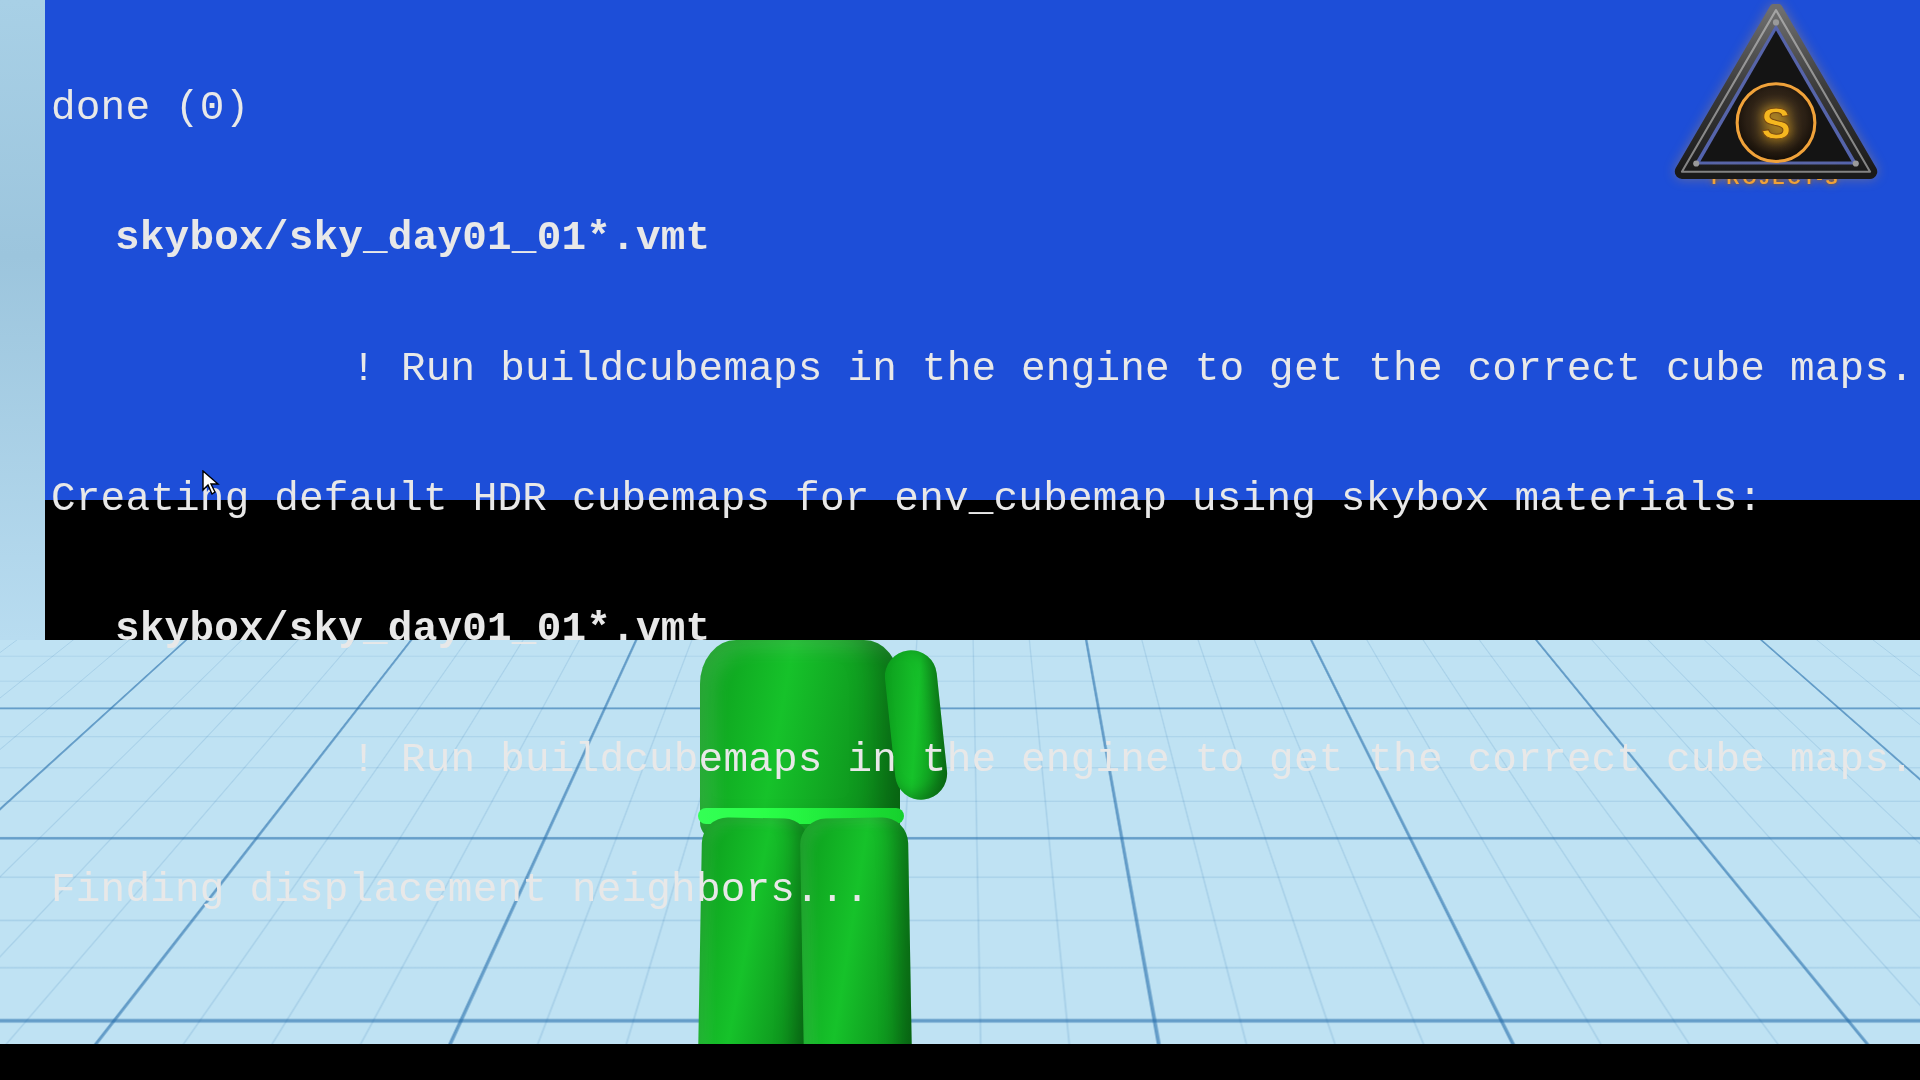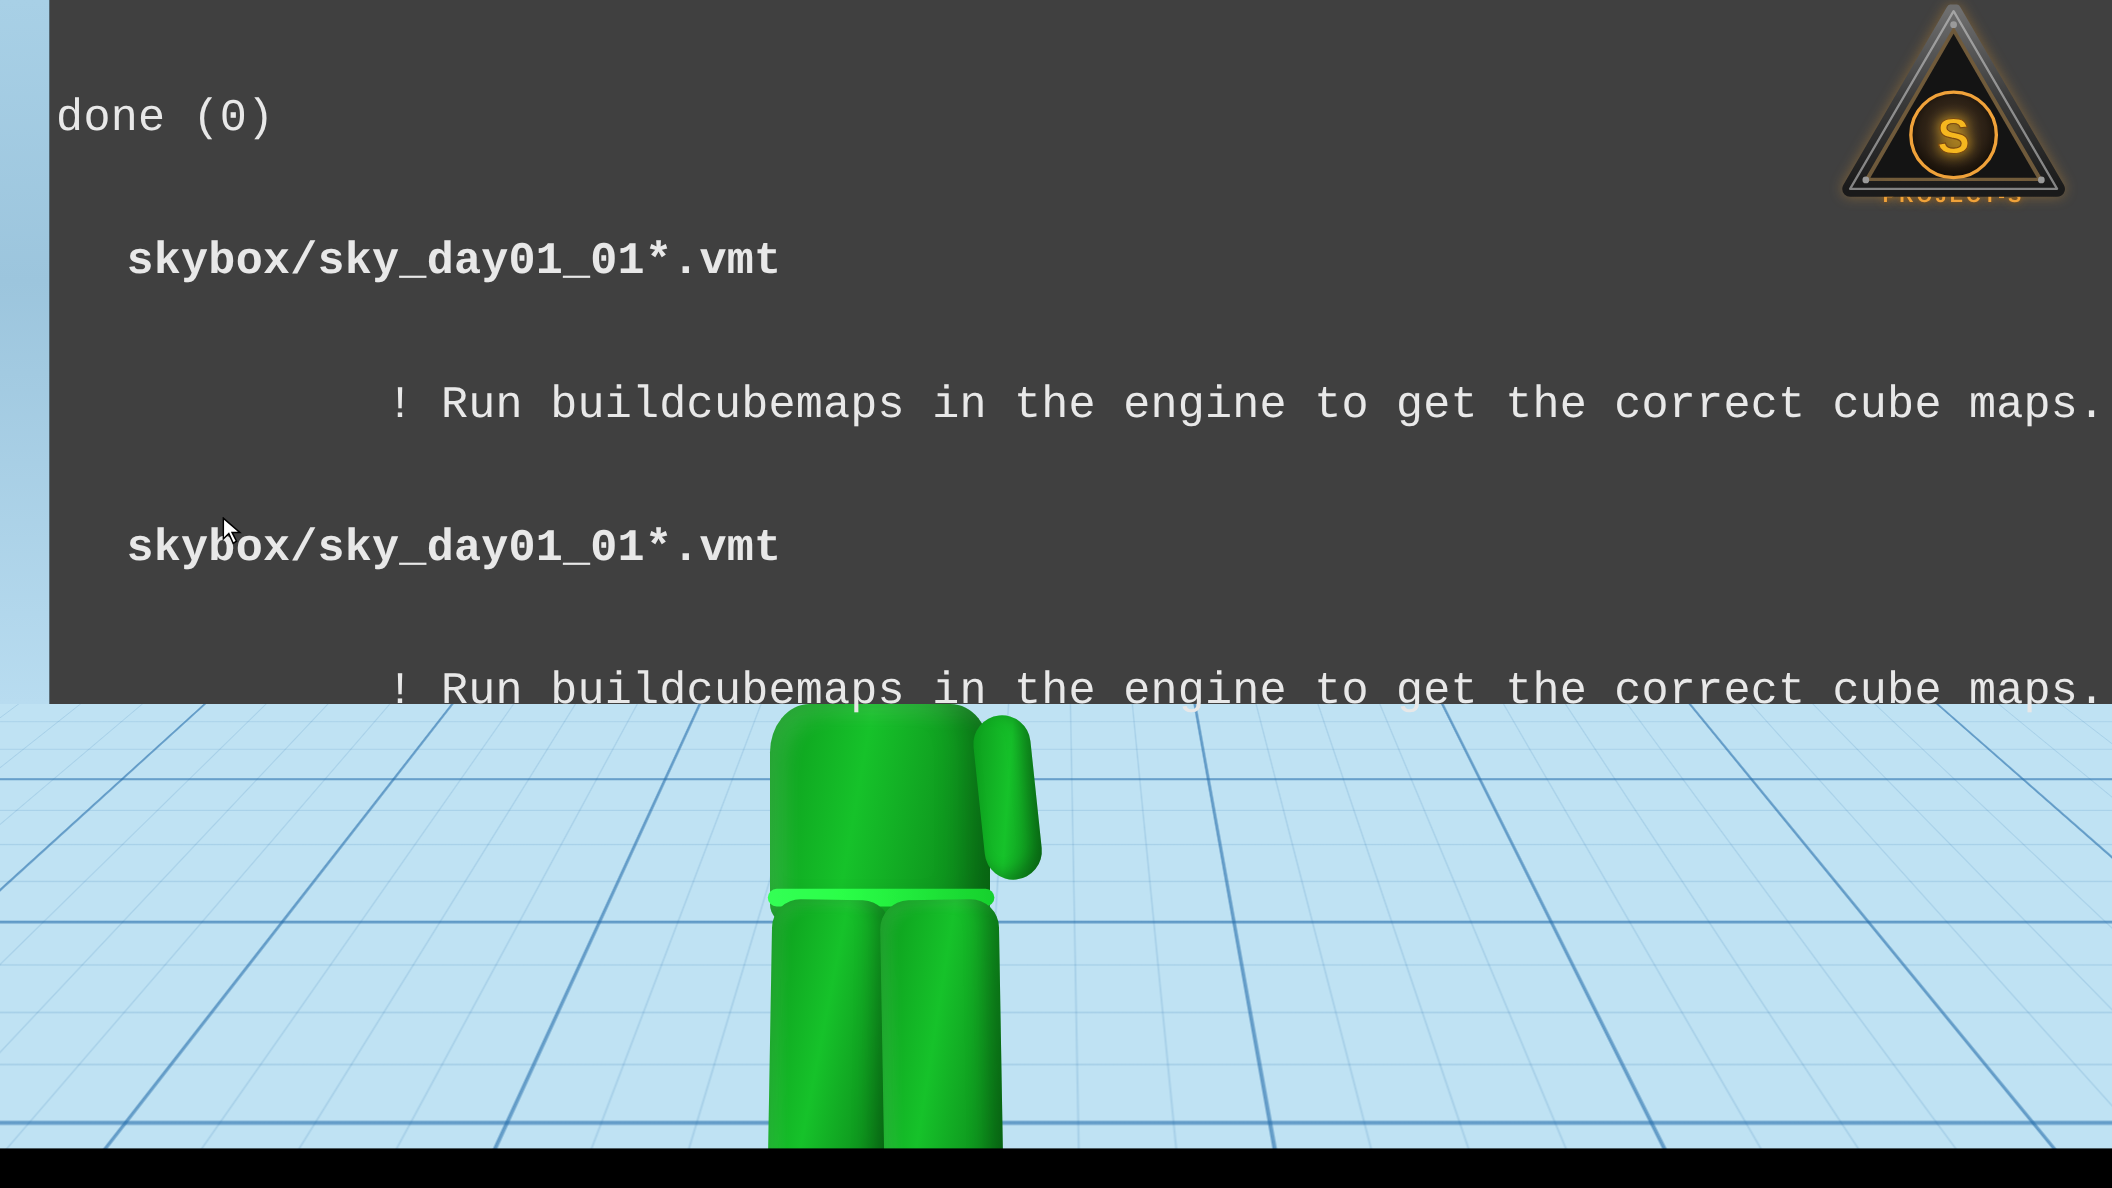--- a/index.html
+++ b/index.html
@@ -15,22 +15,22 @@
     background: linear-gradient(180deg, #a8d0e6 0%, #9cc5dd 40%, #b8dcf0 100%);
     z-index: 0;
   }
 
   
   .console {
     position: absolute;
     left: 45px;
     top: 0;
     right: 0;
-    height: 640px;
-    background: #404040;
+    height: 500px;
+    background: #1d4ed8;
     color: #e8e8e8;
     padding: 0px 6px 16px 6px;
     font-size: 41px;
     line-height: 1.06;
     white-space: pre;
     letter-spacing: 0.2px;
     z-index: 2;
     font-weight: 500;
   }
   .console .line { display: block; }
@@ -182,22 +182,24 @@
 </style>
 </head>
 <body>
 
 <div class="scene-strip"></div>
 
 <div class="console">
   <span class="line">done (0)</span>
   <span class="line indent1">skybox/sky_day01_01*.vmt</span>
   <span class="line indent2">! Run buildcubemaps in the engine to get the correct cube maps.</span>
+  <span class="line">Creating default HDR cubemaps for env_cubemap using skybox materials:</span>
   <span class="line indent1">skybox/sky_day01_01*.vmt</span>
   <span class="line indent2">! Run buildcubemaps in the engine to get the correct cube maps.</span>
+  <span class="line">Finding displacement neighbors...</span>
   
   
   
   
   
 </div>
 
 <div class="viewport">
   <div class="floor"></div>
   <div class="figure">

